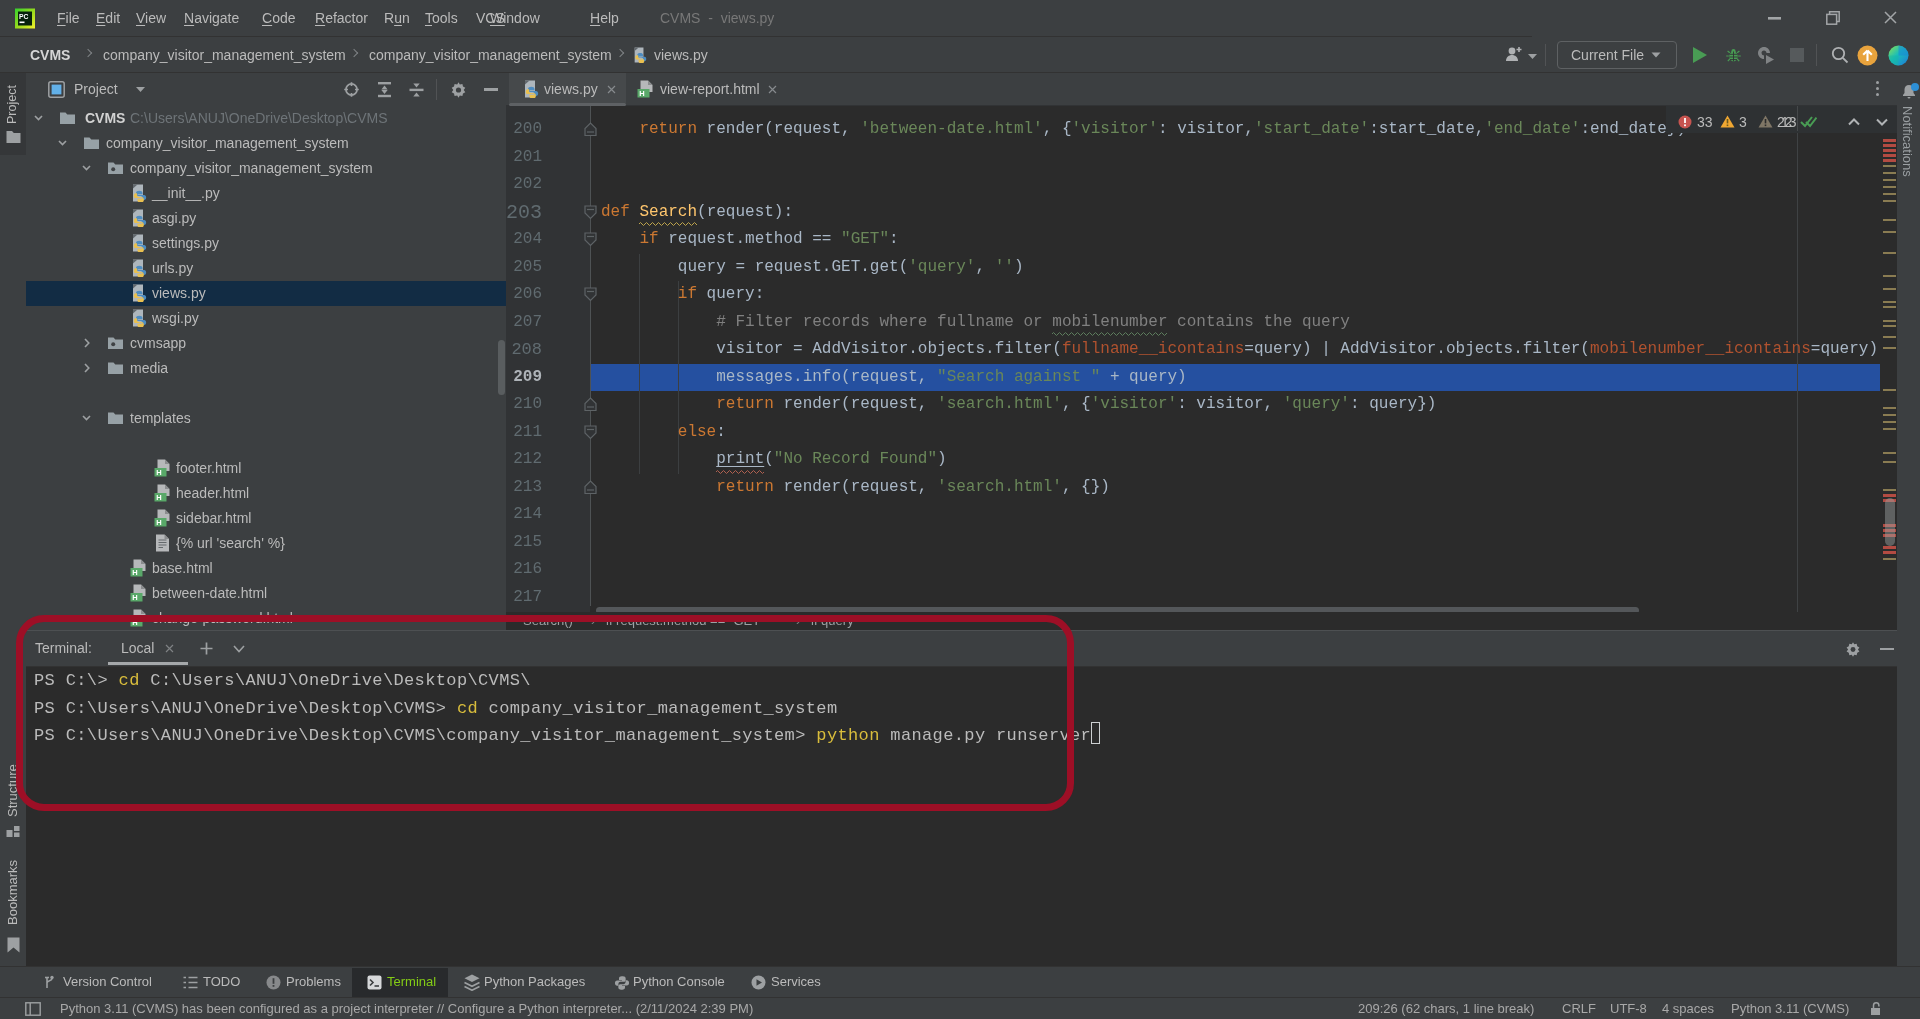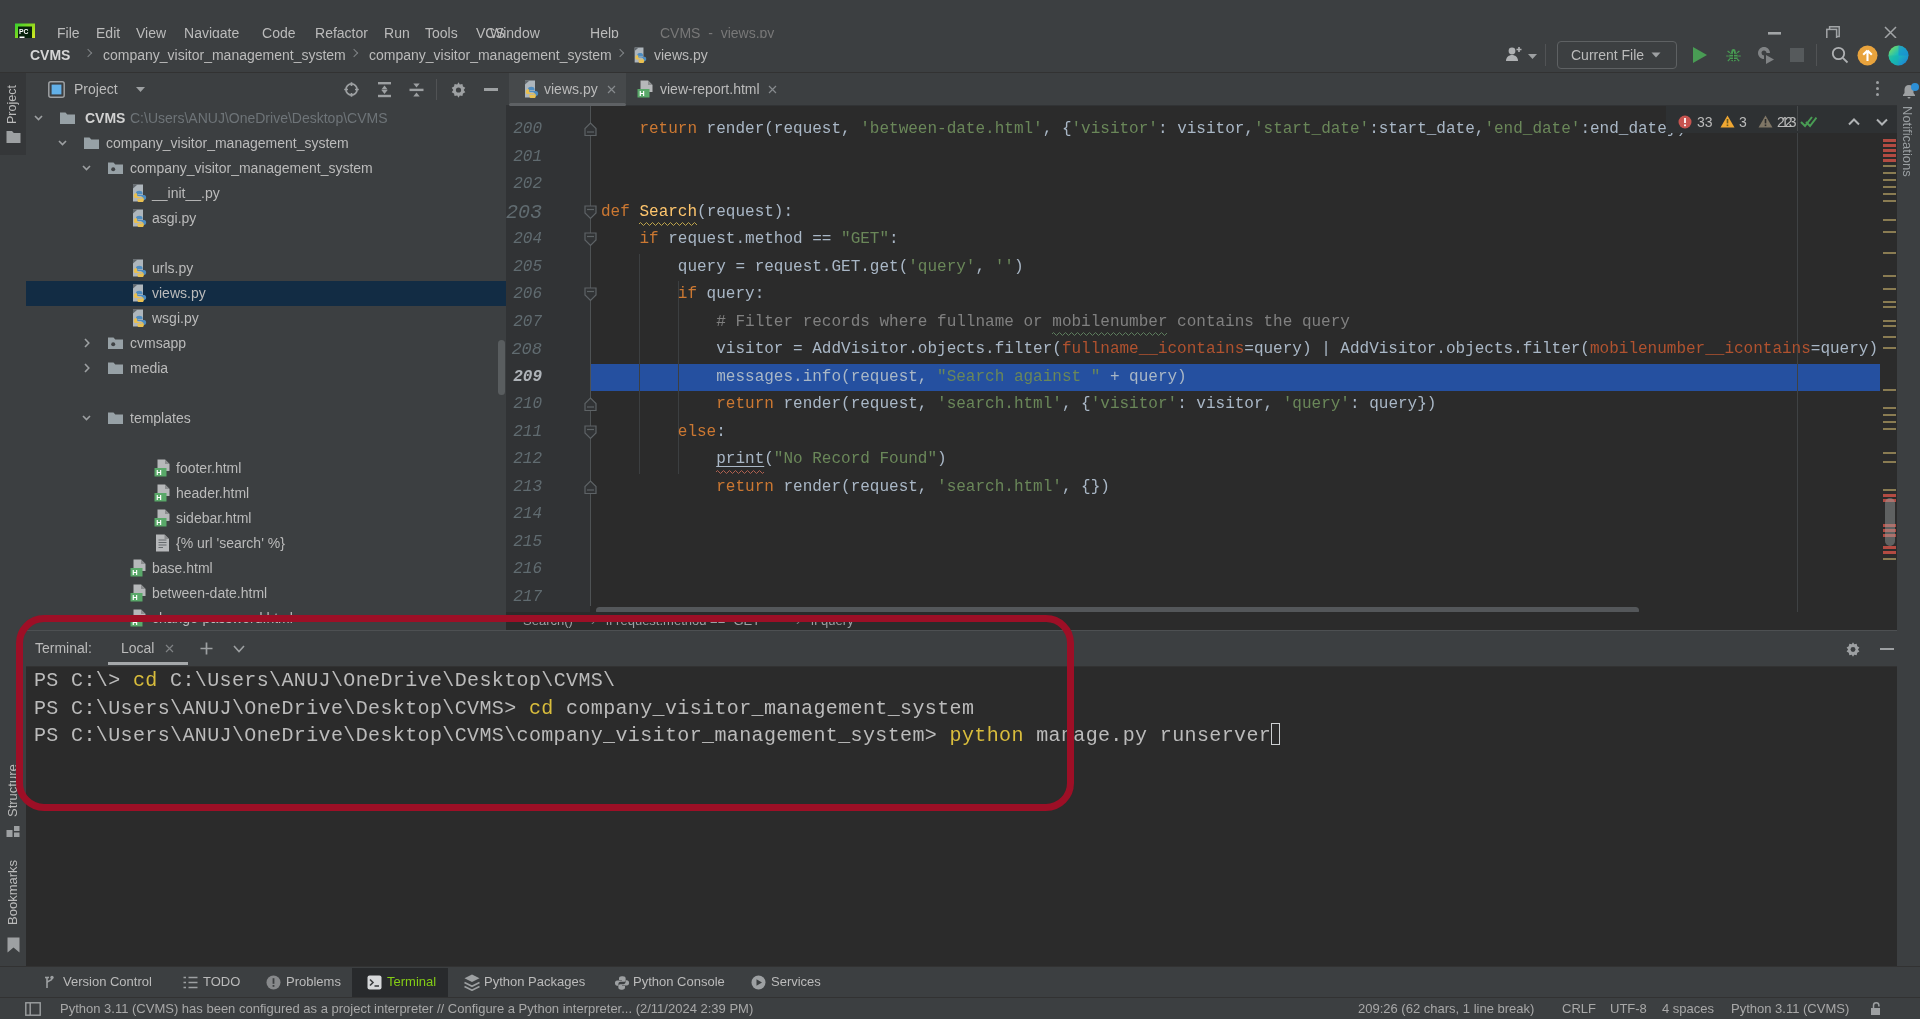--- a/index.html
+++ b/index.html
@@ -1,22 +1,22 @@
 <!DOCTYPE html>
 <html><head>
 <meta charset="utf-8">
 <style>
   html,body{margin:0;padding:0;width:1920px;height:1019px;overflow:hidden;background:#3c3f41;}
   *{box-sizing:border-box;}
   .abs{position:absolute;}
   body{font-family:"Liberation Sans",sans-serif;-webkit-font-smoothing:antialiased;}
-  .mono{font-family:"Liberation Mono",monospace;font-style:italic;}
+  .mono{font-family:"Liberation Mono",monospace;}
   #root{position:absolute;left:0;top:0;width:1920px;height:1019px;}
   
-  #titlebar{left:0;top:0;width:1532px;height:37px;background:#3c3f41;border-bottom:1px solid #323232;margin-top:15px;}
+  #titlebar{left:0;top:0;width:1532px;height:37px;background:#3c3f41;border-bottom:1px solid #323232;}
   .menuitem{position:absolute;top:0;height:37px;line-height:37px;color:#bbbbbb;font-size:14px;}
   .menuitem u{text-decoration-thickness:1px;text-underline-offset:2px;}
   #wintitle{position:absolute;top:0;height:37px;line-height:37px;color:#787878;font-size:14px;left:660px;}
   
   #crumbbar{left:0;top:38px;width:1920px;height:35px;background:#3c3f41;border-bottom:1px solid #323232;}
   .crumb{position:absolute;top:0;height:35px;line-height:34px;color:#bbbbbb;font-size:14px;}
   .chev{position:absolute;top:12px;width:6px;height:6px;border-right:1.6px solid #7f8386;border-top:1.6px solid #7f8386;transform:rotate(45deg);}
   
   #lstripe{left:0;top:73px;width:26px;height:924px;background:#3c3f41;}
   .vlabel{position:absolute;color:#bbbbbb;font-size:13px;writing-mode:vertical-rl;transform:rotate(180deg);left:5px;}
@@ -29,21 +29,21 @@
   
   #editor{left:506px;top:106px;width:1391px;height:506px;background:#2b2b2b;overflow:hidden;}
   #gutter{position:absolute;left:0;top:0;width:84px;height:506px;background:#313335;}
   .cl{position:absolute;left:95px;white-space:pre;font-family:"Liberation Mono",monospace;font-size:16px;line-height:27.5px;color:#a9b7c6;}
   .k{color:#cc7832;} .s{color:#6a8759;} .c{color:#808080;} .fn{color:#ffc66d;} .kw{color:#b0522f;}
   
   #edcrumbs{left:506px;top:612px;width:1391px;height:18px;background:#2b2b2b;color:#9da0a3;font-size:13px;line-height:18px;}
   
   #terminal{left:26px;top:630px;width:1871px;height:367px;background:#2b2b2b;border-top:1px solid #4d5052;}
   #termhead{position:absolute;left:0;top:0;width:1871px;height:36px;background:#3c3f41;border-bottom:1px solid #323232;}
-  .tline{position:absolute;left:8px;white-space:pre;font-family:"Liberation Mono",monospace;font-size:20px;letter-spacing:0.37px;line-height:27.5px;color:#bbbbbb;}
+  .tline{position:absolute;left:8px;white-space:pre;font-family:"Liberation Mono",monospace;font-size:17px;letter-spacing:0.37px;line-height:27.5px;color:#bbbbbb;}
   .ty{color:#d9bd3c;}
   
   #toolbar-bottom{left:0;top:966px;width:1920px;height:31px;background:#3c3f41;border-top:1px solid #323232;}
   .twbtn{position:absolute;top:0;height:30px;line-height:30px;color:#bbbbbb;font-size:13px;}
   #statusbar{left:0;top:997px;width:1920px;height:22px;background:#3c3f41;border-top:1px solid #323232;color:#a8a8a8;font-size:13px;line-height:21px;}
   
   #rstripe{left:1897px;top:73px;width:23px;height:924px;background:#3c3f41;}
   
   #redrect{left:16px;top:615px;width:1058px;height:196px;border:7px solid #9d0f26;border-radius:28px;background:transparent;z-index:50;}
 </style>
@@ -249,20 +249,31 @@
 <div class="tree-row" style="top:100px;">
           <svg class="abs" style="left:104px;top:3px" width="17" height="18" viewBox="0 0 17 18">
             <path d="M3 0.5 H13 V17.5 H3 Z" fill="#aeb6bc"></path>
             <path d="M3 0.5 H7.5 L3 4.5 Z" fill="#62686d"></path>
             <g transform="translate(-3.4,0.2) scale(1.15)">
               <path d="M8.2 7.6 c0-1.4 1.2-2 2.8-2 s2.8.6 2.8 2 v1.2 h-4.2 v.6 h5.7 c1 0 1.7.9 1.7 2.1 s-.7 2.2-1.7 2.2 h-1.2 v-1.5 c0-1.1-.9-2-2-2 h-2.1 c-1 0-1.8-.8-1.8-1.9z" fill="#4e8cc0"></path>
               <path d="M15 13.9 c0 1.4-1.2 2-2.8 2 s-2.8-.6-2.8-2 v-1.2 h4.2 v-.6 H7.9 c-1 0-1.7-.9-1.7-2.1 S6.9 7.8 7.9 7.8 h1.2 v1.5 c0 1.1.9 2 2 2 h2.1 c1 0 1.8.8 1.8 1.9z" fill="#e9c050"></path>
             </g>
           </svg>
           <span class="abs" style="left:126px">asgi.py</span>
+        </div>
+<div class="tree-row" style="top:125px;">
+          <svg class="abs" style="left:104px;top:3px" width="17" height="18" viewBox="0 0 17 18">
+            <path d="M3 0.5 H13 V17.5 H3 Z" fill="#aeb6bc"></path>
+            <path d="M3 0.5 H7.5 L3 4.5 Z" fill="#62686d"></path>
+            <g transform="translate(-3.4,0.2) scale(1.15)">
+              <path d="M8.2 7.6 c0-1.4 1.2-2 2.8-2 s2.8.6 2.8 2 v1.2 h-4.2 v.6 h5.7 c1 0 1.7.9 1.7 2.1 s-.7 2.2-1.7 2.2 h-1.2 v-1.5 c0-1.1-.9-2-2-2 h-2.1 c-1 0-1.8-.8-1.8-1.9z" fill="#4e8cc0"></path>
+              <path d="M15 13.9 c0 1.4-1.2 2-2.8 2 s-2.8-.6-2.8-2 v-1.2 h4.2 v-.6 H7.9 c-1 0-1.7-.9-1.7-2.1 S6.9 7.8 7.9 7.8 h1.2 v1.5 c0 1.1.9 2 2 2 h2.1 c1 0 1.8.8 1.8 1.9z" fill="#e9c050"></path>
+            </g>
+          </svg>
+          <span class="abs" style="left:126px">settings.py</span>
         </div>
 <div class="tree-row" style="top:150px;">
           <svg class="abs" style="left:104px;top:3px" width="17" height="18" viewBox="0 0 17 18">
             <path d="M3 0.5 H13 V17.5 H3 Z" fill="#aeb6bc"></path>
             <path d="M3 0.5 H7.5 L3 4.5 Z" fill="#62686d"></path>
             <g transform="translate(-3.4,0.2) scale(1.15)">
               <path d="M8.2 7.6 c0-1.4 1.2-2 2.8-2 s2.8.6 2.8 2 v1.2 h-4.2 v.6 h5.7 c1 0 1.7.9 1.7 2.1 s-.7 2.2-1.7 2.2 h-1.2 v-1.5 c0-1.1-.9-2-2-2 h-2.1 c-1 0-1.8-.8-1.8-1.9z" fill="#4e8cc0"></path>
               <path d="M15 13.9 c0 1.4-1.2 2-2.8 2 s-2.8-.6-2.8-2 v-1.2 h4.2 v-.6 H7.9 c-1 0-1.7-.9-1.7-2.1 S6.9 7.8 7.9 7.8 h1.2 v1.5 c0 1.1.9 2 2 2 h2.1 c1 0 1.8.8 1.8 1.9z" fill="#e9c050"></path>
             </g>
           </svg>

